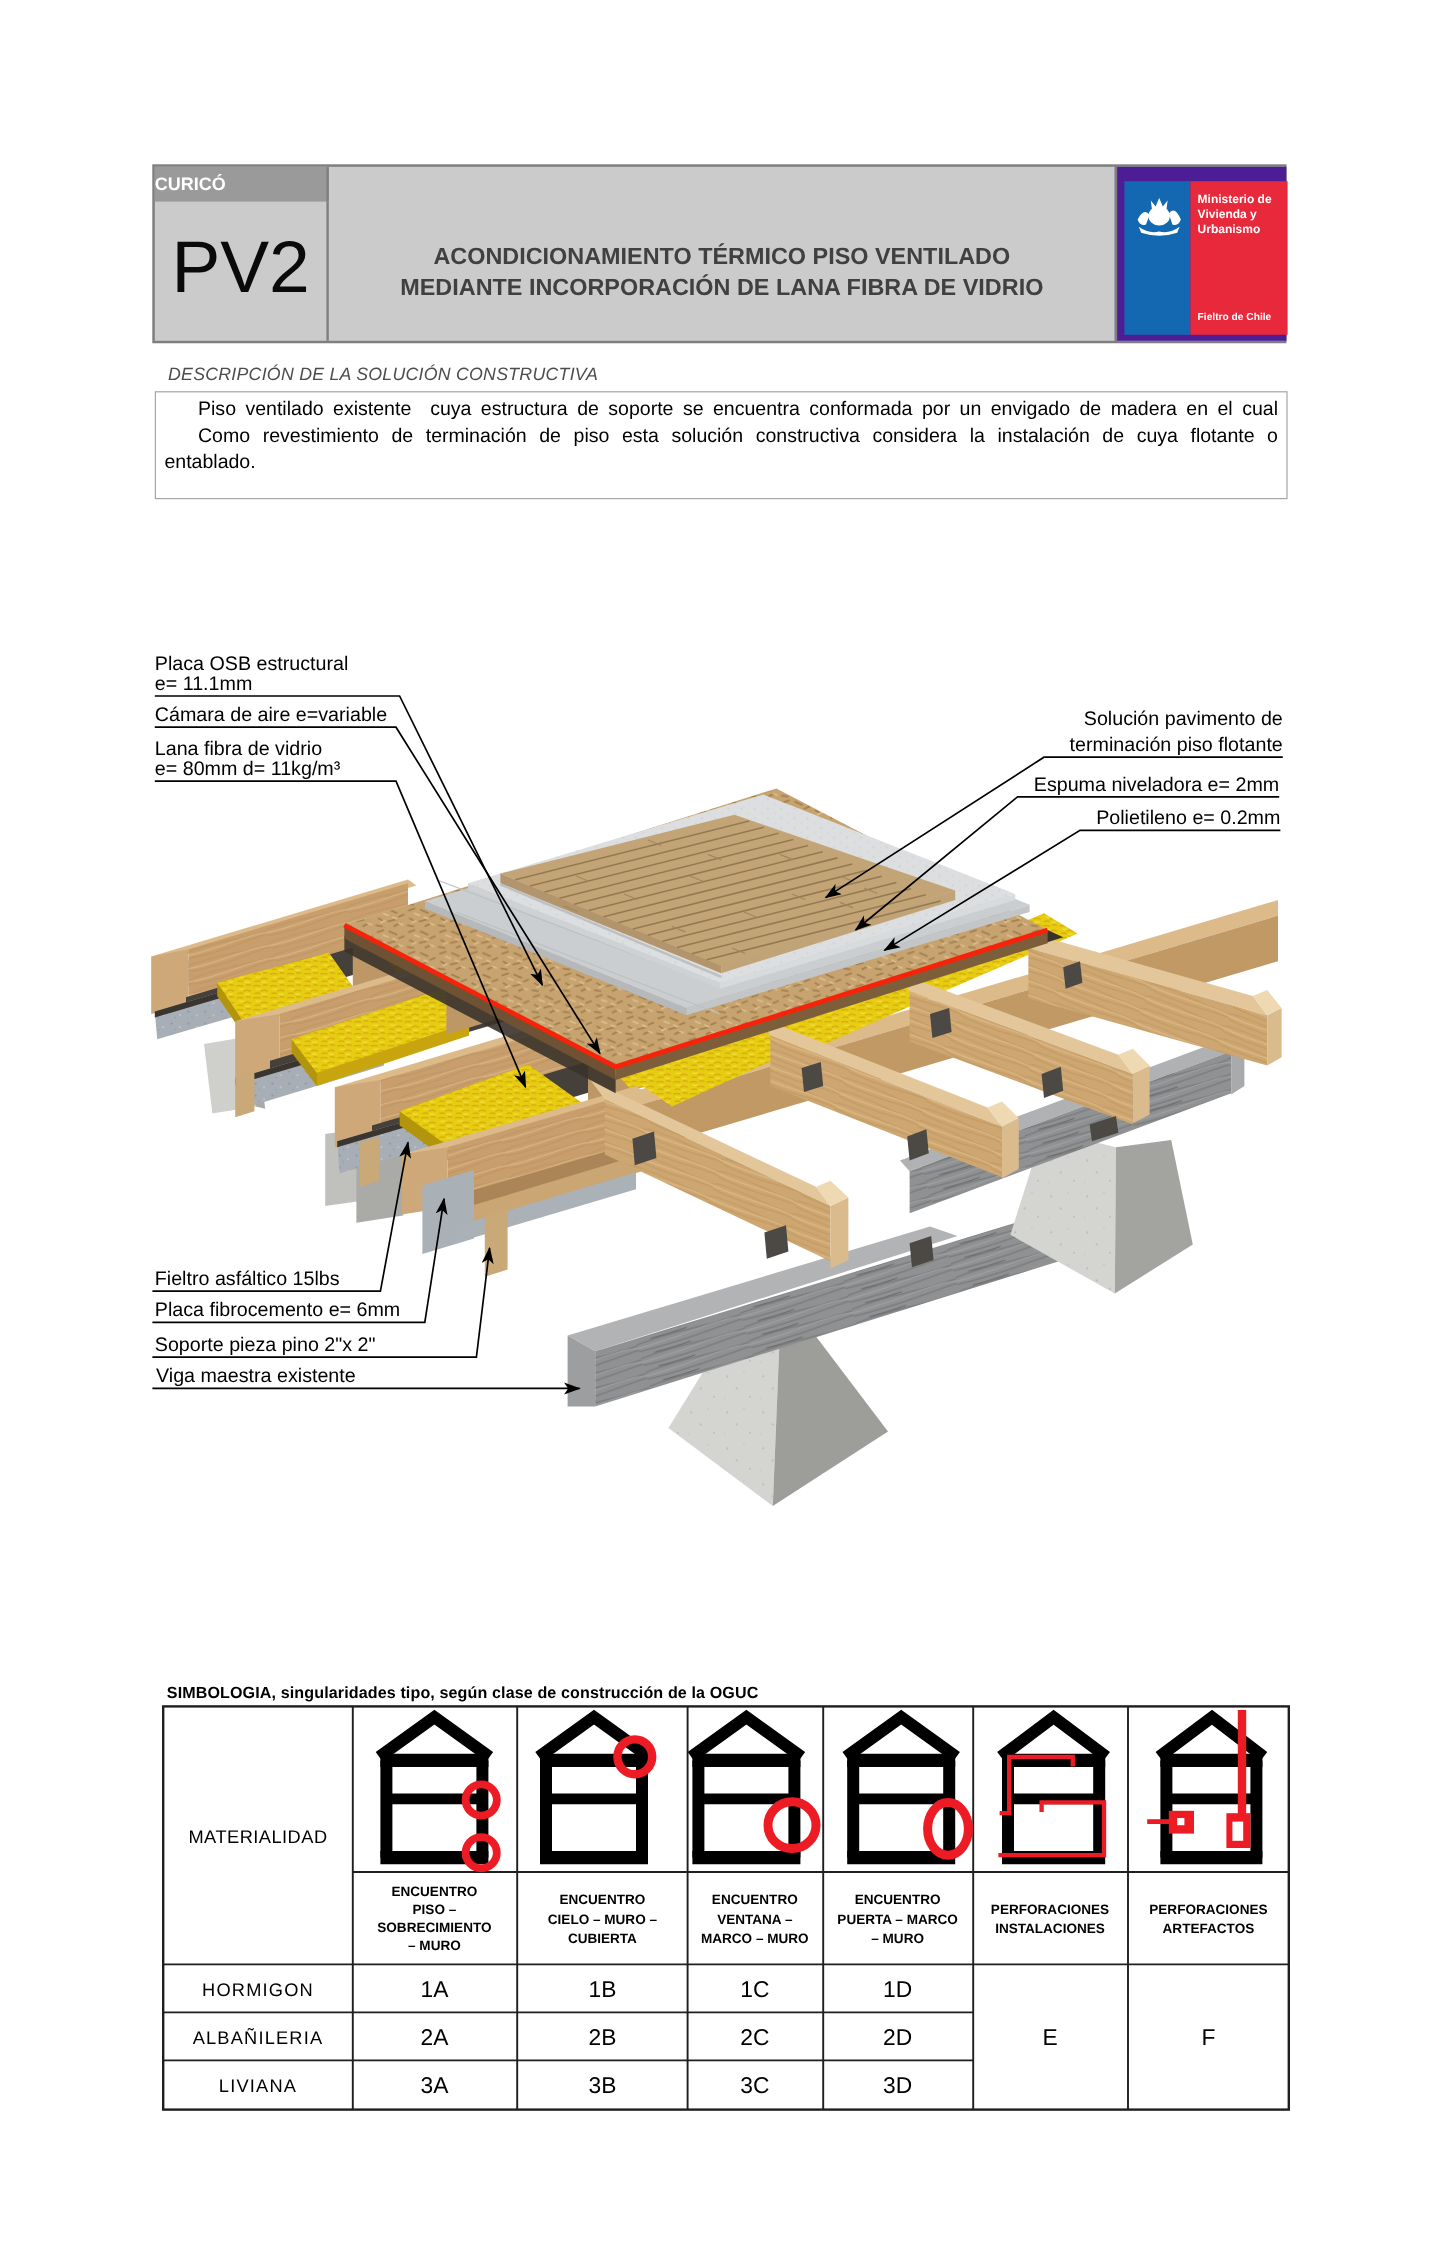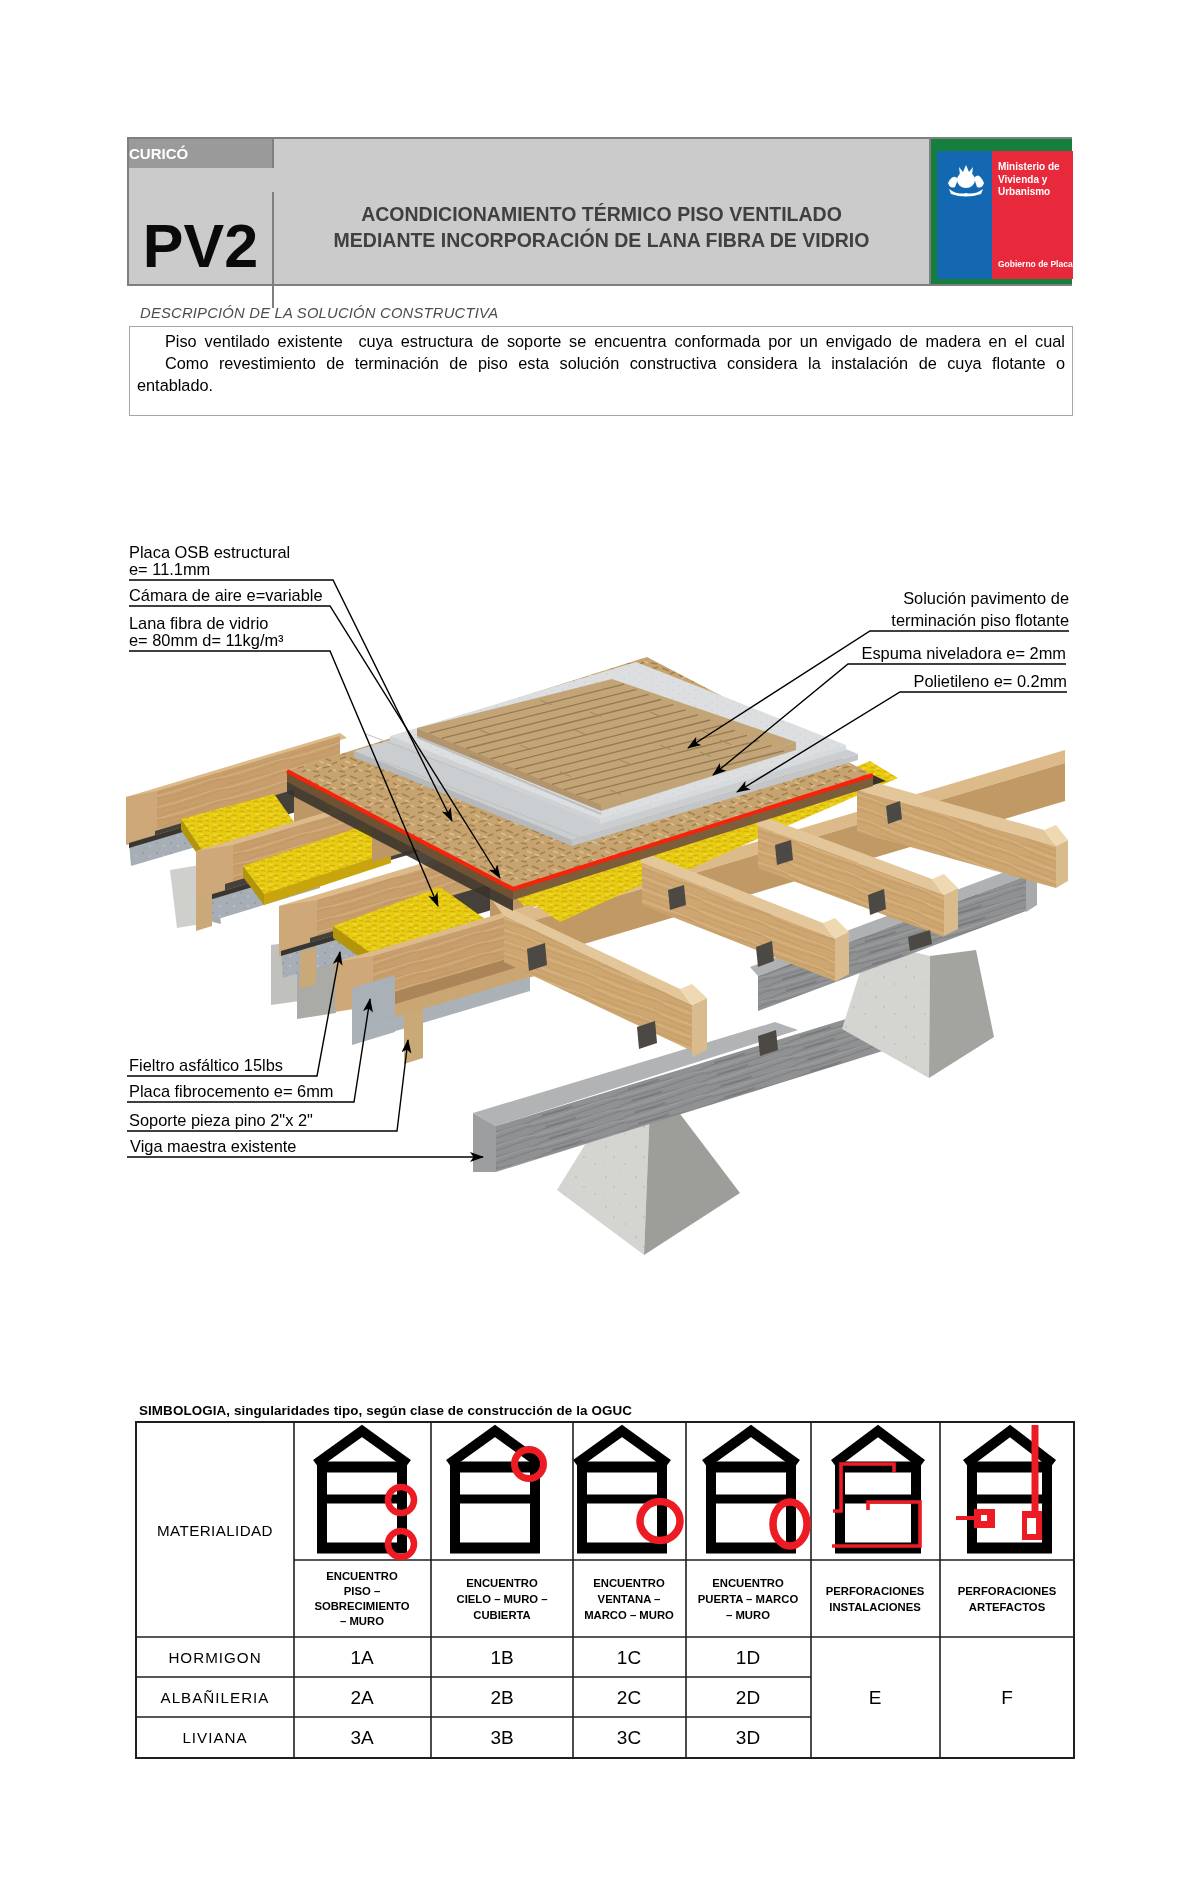--- a/index.html
+++ b/index.html
@@ -2,23 +2,23 @@
 <html><head>
 <meta charset="utf-8">
 <style>
 html,body{margin:0;padding:0;background:#fff;}
 body{width:1200px;height:1887px;position:relative;font-family:"Liberation Sans",sans-serif;}
 .abs{position:absolute;}
 #hdr{left:127px;top:137px;width:945px;height:149px;border:2px solid #7f7f7f;box-sizing:border-box;background:#cbcbcb;}
 .hcell{position:absolute;box-sizing:border-box;}
 #hc1{left:0;top:0;width:145px;height:29px;background:#9a9a9a;border-right:2px solid #7f7f7f;color:#fff;font-weight:bold;font-size:15px;line-height:29px;}
 #hc2{left:145px;top:0;width:655px;height:29px;background:#9a9a9a;color:#fff;font-weight:bold;font-size:16px;text-align:center;line-height:29px;letter-spacing:.2px;}
-#hc3{left:0;top:29px;width:145px;height:116px;border-right:2px solid #7f7f7f;color:#0a0a0a;font-size:61px;font-weight:bold;text-align:center;line-height:108px;margin-top:24px;}
+#hc3{left:0;top:29px;width:145px;height:116px;border-right:2px solid #7f7f7f;color:#0a0a0a;font-size:61px;font-weight:normal;text-align:center;line-height:108px;}
 #hc4{left:145px;top:29px;width:655px;height:116px;color:#404040;font-weight:bold;font-size:19.5px;text-align:center;padding-top:33px;line-height:26px;}
-#hc5{left:800px;top:0;width:143px;height:145px;background:#15803d;border-left:2px solid #7f7f7f;}
+#hc5{left:800px;top:0;width:143px;height:145px;background:#4c1d95;border-left:2px solid #7f7f7f;}
 #logo{position:absolute;left:6px;top:12px;width:136px;height:128px;}
 #logoblue{position:absolute;left:0;top:0;width:55px;height:128px;background:#1468b2;}
 #logored{position:absolute;left:55px;top:0;width:81px;height:128px;background:#e8293b;}
 .ltxt{position:absolute;left:61px;top:10px;color:#fff;font-weight:bold;font-size:10px;line-height:12.5px;}
 .ltxt2{position:absolute;left:61px;top:108px;color:#fff;font-weight:bold;font-size:8.5px;}
 #desct{left:140px;top:305px;font-size:14.8px;color:#4d4d4d;letter-spacing:.2px;font-style:italic;}
 #descb{left:129px;top:326px;width:944px;height:90px;border:1px solid #a6a6a6;box-sizing:border-box;font-size:16.3px;color:#000;padding:3px 7px 0 7px;line-height:22px;}
 .jl{text-align:justify;text-align-last:justify;margin-left:28px;}
 #simbt{left:139px;top:1403px;font-size:13.4px;color:#000;font-weight:bold;letter-spacing:.1px;}
 </style>
@@ -42,21 +42,21 @@
 
         <g fill="#fff">
           <ellipse cx="21" cy="17" rx="9" ry="8"></ellipse>
           <path d="M3,20 Q8,10 13,16 L10,24 Q5,26 3,20Z"></path>
           <path d="M39,20 Q34,8 29,15 L32,24 Q37,26 39,20Z"></path>
           <path d="M14,4 L18,9 L21,2 L24,9 L28,4 L27,12 L15,12Z"></path>
           <path d="M4,26 Q12,32 21,30 Q30,32 38,26 L36,31 Q21,36 6,31Z"></path>
         </g>
       </svg>
       <div class="ltxt">Ministerio de<br>Vivienda y<br>Urbanismo</div>
-      <div class="ltxt2">Gobierno de Placa</div>
+      <div class="ltxt2">Fieltro de Chile</div>
     </div>
   </div>
 </div>
 
 <div id="desct" class="abs">DESCRIPCIÓN DE LA SOLUCIÓN CONSTRUCTIVA</div>
 
 <div id="descb" class="abs">
     <div class="jl">Piso ventilado existente&nbsp; cuya estructura de soporte se encuentra conformada por un envigado de madera en el cual</div>
     <div class="jl">Como revestimiento de terminación de piso esta solución constructiva considera la instalación de cuya flotante o</div>
     <div>entablado.</div>

